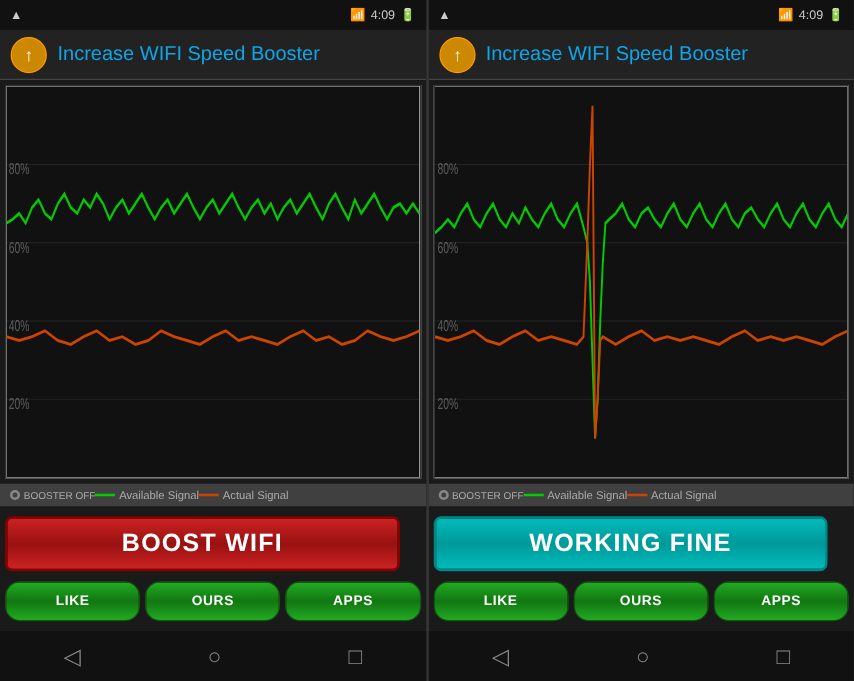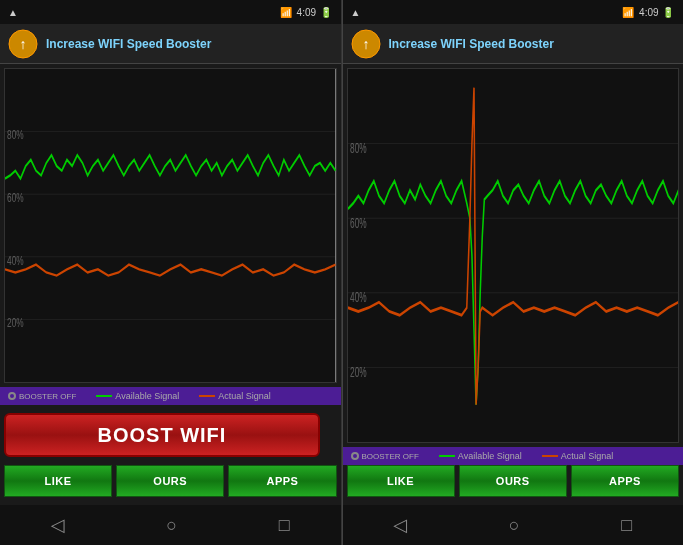--- a/index.html
+++ b/index.html
@@ -65,23 +65,23 @@
       gap: 8px;
       border-bottom: 1px solid #444;
     }
 
     .app-logo {
       width: 30px;
       height: 30px;
     }
 
     .app-title {
-      color: #7dd3fc;
-      font-size: 12px;
-      font-weight: bold;
+      color: #0ea5e9;
+      font-size: 16px;
+      font-weight: normal;
     }
 
     
     .chart-area {
       flex: 1;
       background: #e5e5e5;
       margin: 4px;
       border: 1px solid #333;
       position: relative;
       overflow: hidden;
@@ -90,22 +90,22 @@
     .chart-canvas {
       width: 100%;
       height: 100%;
     }
 
     
     .legend {
       display: flex;
       align-items: center;
       padding: 4px 8px;
-      gap: 20px;
-      background: #4c1d95;
+      gap: 0;
+      background: #404040;
       font-size: 9px;
     }
 
     .legend-item {
       display: flex;
       align-items: center;
       gap: 3px;
       color: #aaa;
     }
 
@@ -162,21 +162,21 @@
       display: flex;
       gap: 4px;
       padding: 0 4px 8px;
     }
 
     .sub-button {
       flex: 1;
       height: 32px;
       background: linear-gradient(180deg, #22aa22 0%, #117711 50%, #22aa22 100%);
       border: 1px solid #115511;
-      border-radius: 0;
+      border-radius: 12px;
       color: white;
       font-size: 11px;
       font-weight: bold;
       cursor: pointer;
       text-align: center;
       line-height: 30px;
       letter-spacing: 0.5px;
     }
 
     
@@ -338,20 +338,23 @@
       <div class="legend-item">
         <div class="legend-line-green"></div>
         <span>Available Signal</span>
       </div>
       <div class="legend-item">
         <div class="legend-line-orange"></div>
         <span>Actual Signal</span>
       </div>
     </div>
 
+    <div class="button-row">
+      <div class="working-button">WORKING FINE</div>
+    </div>
 
     <div class="sub-buttons">
       <div class="sub-button">LIKE</div>
       <div class="sub-button">OURS</div>
       <div class="sub-button">APPS</div>
     </div>
 
     <div class="nav-bar">
       <span class="nav-icon">◁</span>
       <span class="nav-icon">○</span>

